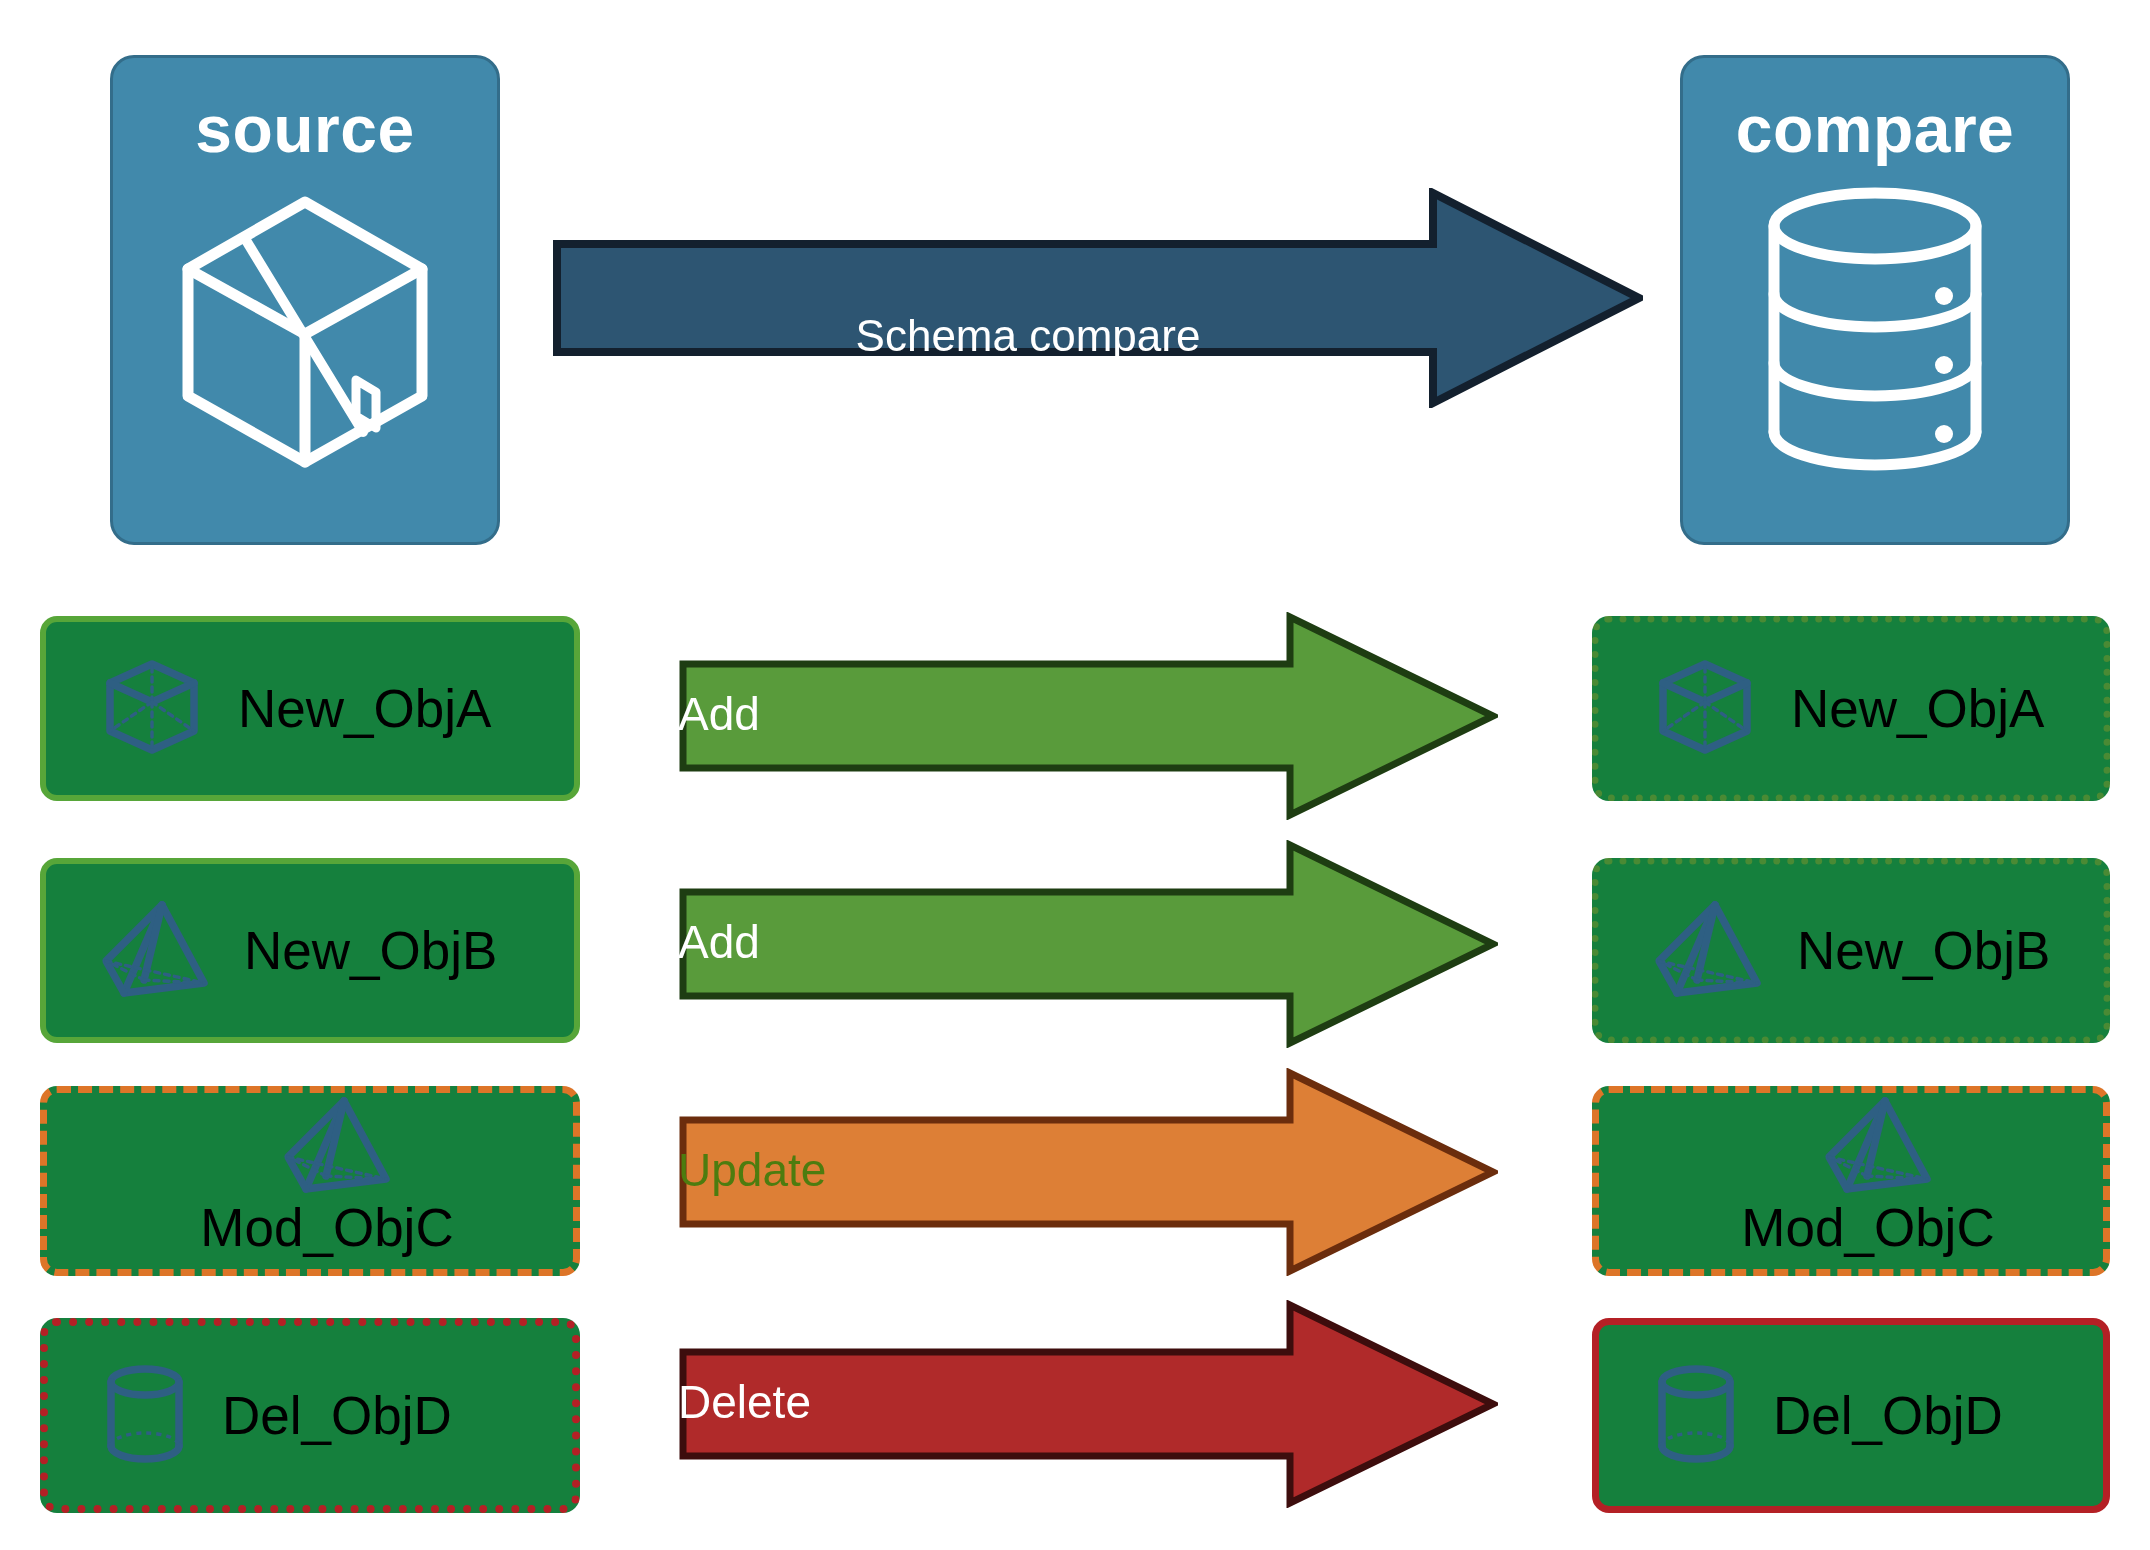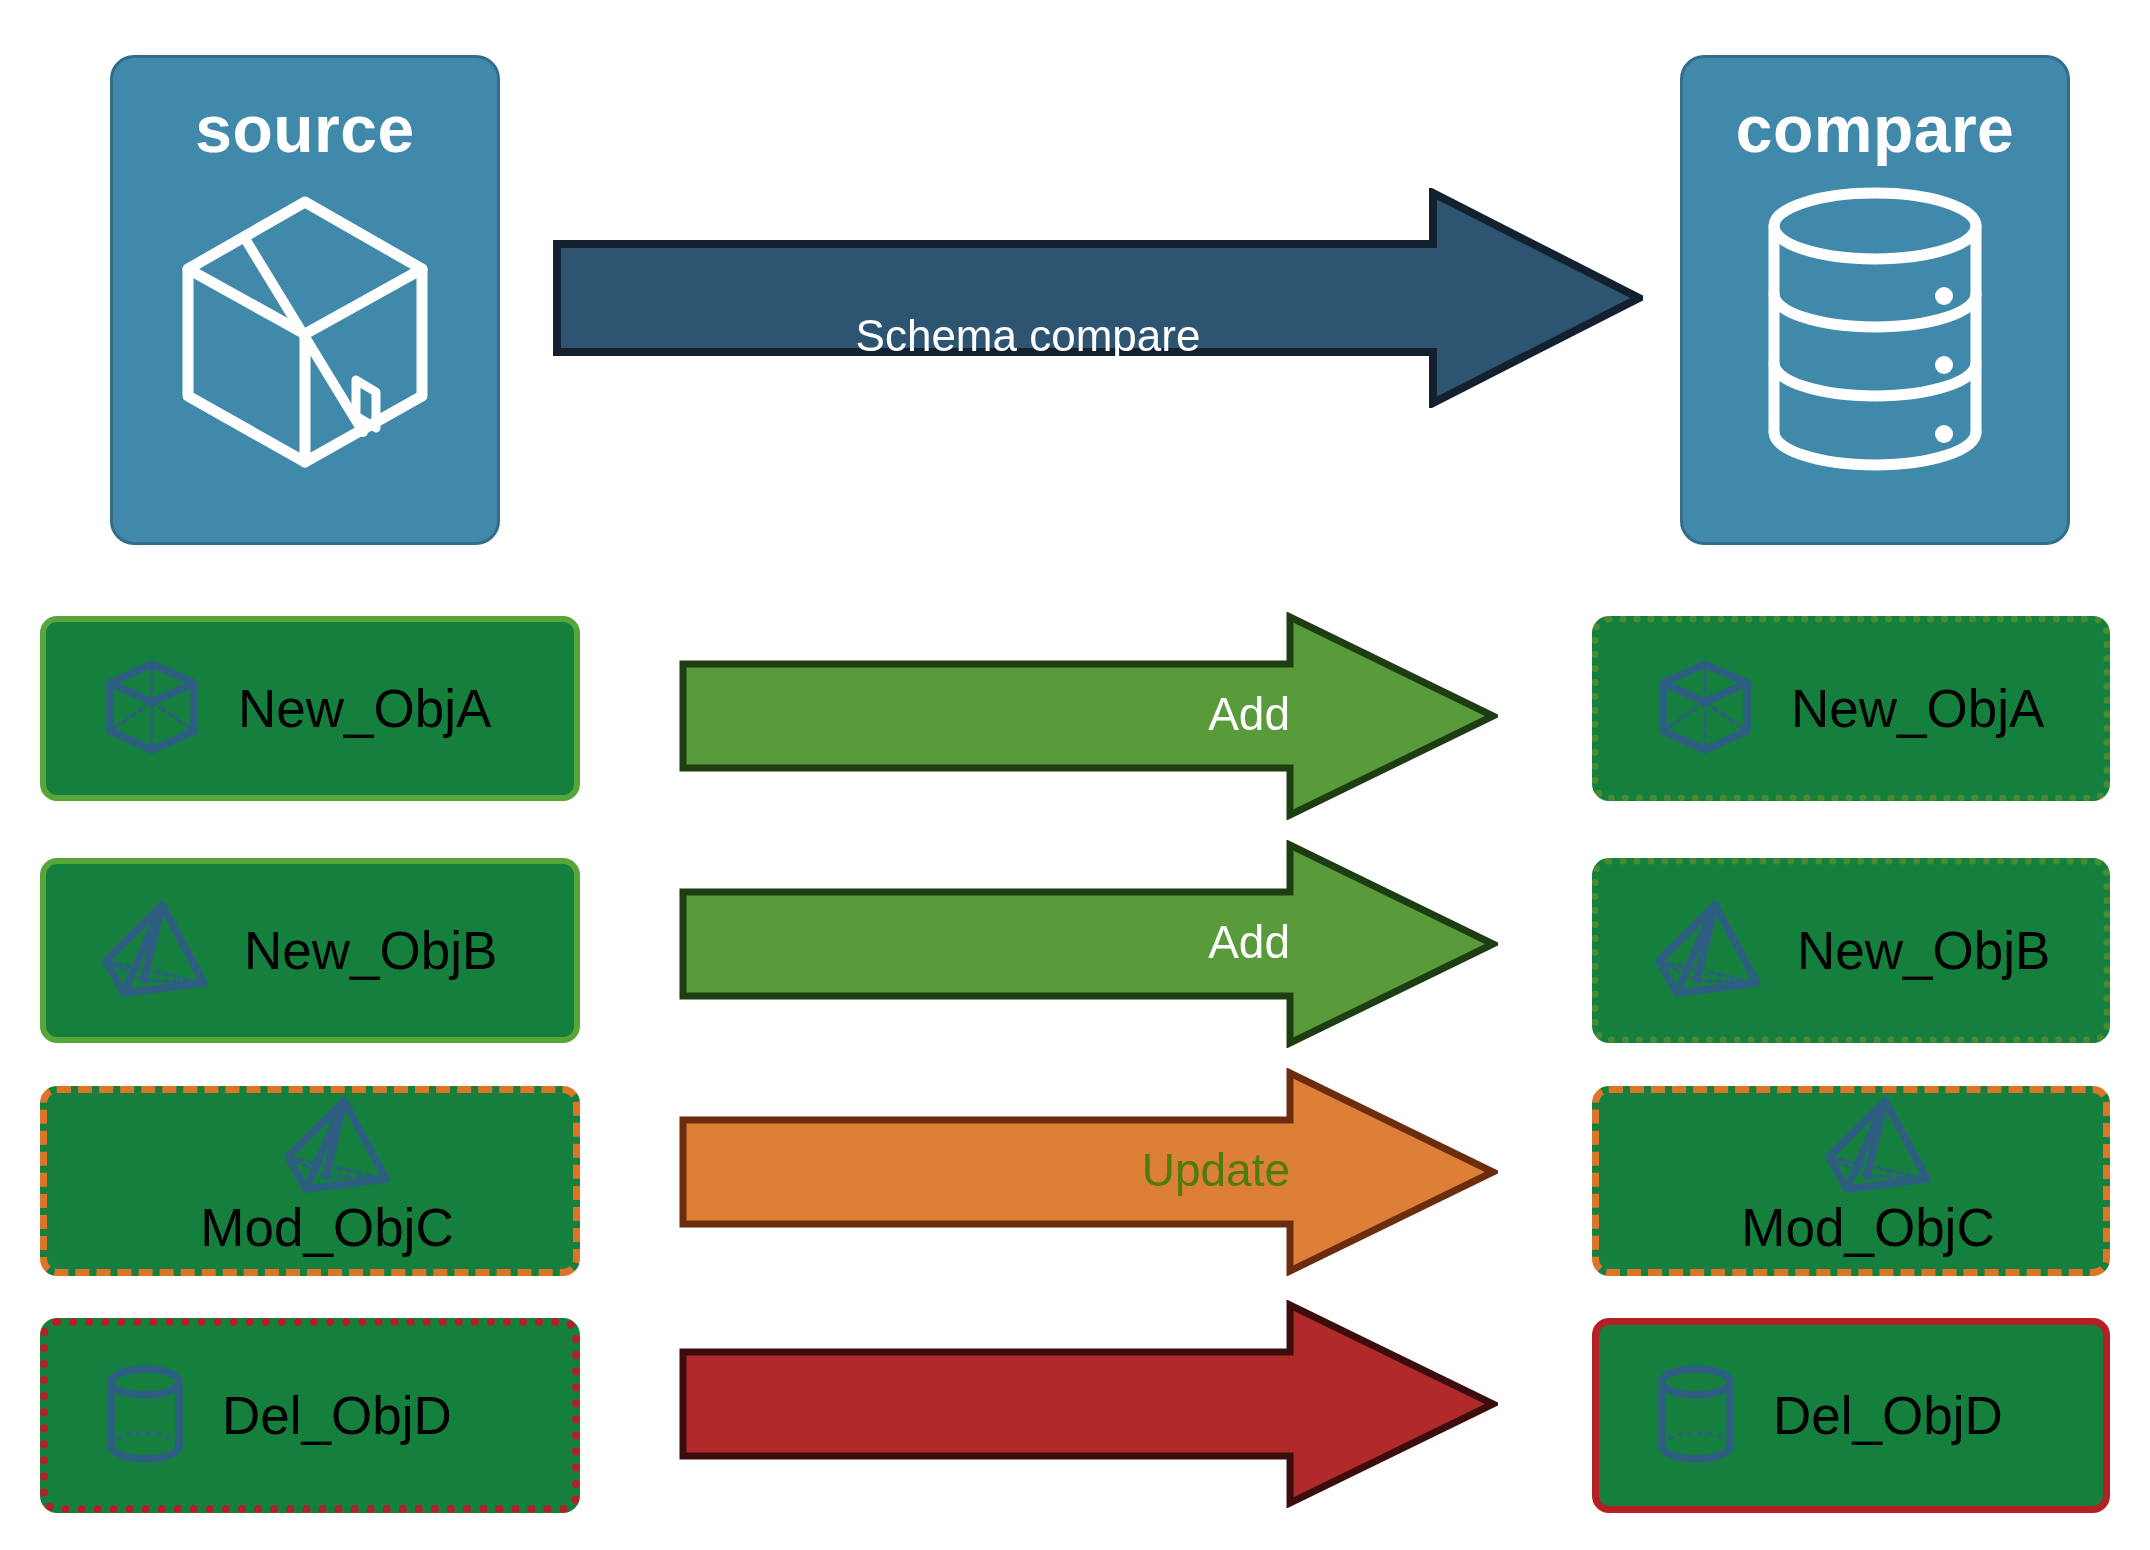--- a/index.html
+++ b/index.html
@@ -85,21 +85,21 @@
   
   .action-arrow {
     position: absolute;
   }
   .action-label {
     position: absolute;
     color: #ffffff;
     font-size: 46px;
     white-space: nowrap;
     line-height: 1;
-    text-align: right;
+    text-align: left;
   }
 </style>
 </head>
 <body>
 
 <div id="stage">
 
   <div class="endpoint" id="ep-source" style="left: 110px; top: 55px; width: 390px; height: 490px; background: rgb(65, 137, 171); border-color: rgb(51, 109, 138);">
     <div class="endpoint-title">source</div>
     <div class="endpoint-icon">
@@ -252,21 +252,21 @@
       <path d="M9 20 L9 84"></path>
       <path d="M77 20 L77 84"></path>
       <path d="M9 84 A34 13 0 0 0 77 84"></path>
     </g>
     <path d="M9 84 A34 13 0 0 1 77 84" fill="none" stroke="#2e5f83" stroke-width="3.4" stroke-dasharray="5 5"></path>
   </svg></span>
         <span class="obj-label">Del_ObjD</span>
       </div>
       <div class="action-arrow" style="left: 678px; top: 1300px; width: 820px; height: 208px;"><svg width="820" height="208" viewBox="0 0 820 208" aria-hidden="true">
           <polygon points="5,52 612,52 612,5 815,104 612,203 612,156 5,156" fill="#b02a2a" stroke="#3d0d0d" stroke-width="7" stroke-linejoin="miter"></polygon>
-        </svg></div>
+        </svg><div class="action-label" style="color: rgb(255, 255, 255); left: 0px; width: 612px; top: 79px;">Delete</div></div>
       <div class="obj-card bs-solid" style="left: 1592px; top: 1318px; width: 518px; height: 195px; border-color: rgb(180, 32, 37); border-width: 7px;">
         <span class="shape-icon"><svg width="86" height="104" viewBox="0 0 86 104" aria-hidden="true">
     <g fill="none" stroke="#2e5f83" stroke-width="7.5" stroke-linejoin="round" stroke-linecap="round">
       <ellipse cx="43" cy="20" rx="34" ry="13"></ellipse>
       <path d="M9 20 L9 84"></path>
       <path d="M77 20 L77 84"></path>
       <path d="M9 84 A34 13 0 0 0 77 84"></path>
     </g>
     <path d="M9 84 A34 13 0 0 1 77 84" fill="none" stroke="#2e5f83" stroke-width="3.4" stroke-dasharray="5 5"></path>
   </svg></span>

